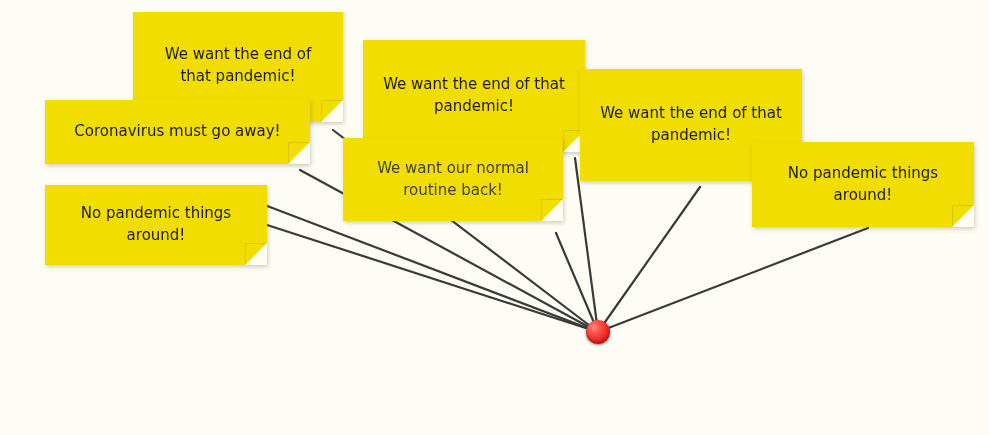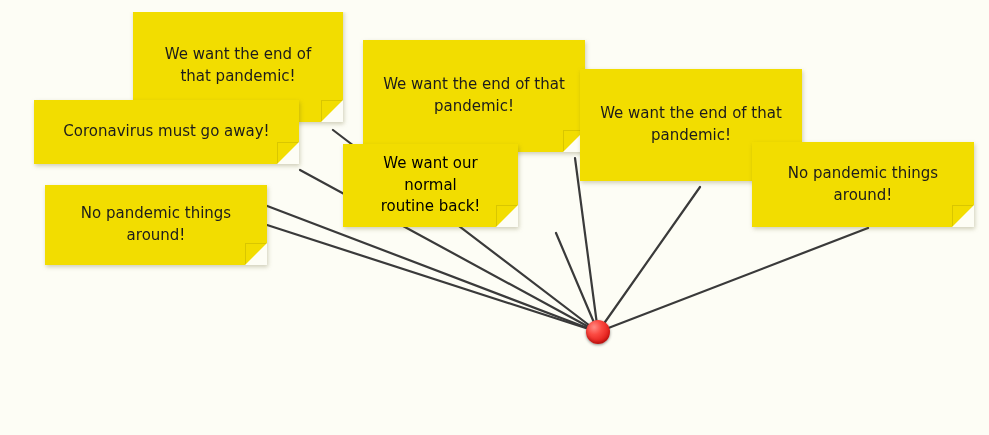--- a/index.html
+++ b/index.html
@@ -96,35 +96,35 @@
       <line x1="700" y1="175" x2="598" y2="320" stroke="#3a3a3a" stroke-width="2.2" stroke-linecap="round"></line>
       <line x1="868" y1="216" x2="598" y2="320" stroke="#3a3a3a" stroke-width="2.2" stroke-linecap="round"></line>
     </svg>
 
   <div id="notes-layer">
       <div class="note" style="left: 133px; top: -2px; width: 210px; height: 112px; background: rgb(242, 221, 0); color: rgb(28, 28, 28);">
         <span class="note-text">We want the end of
 that pandemic!</span>
         <span class="fold"></span>
       </div>
-      <div class="note" style="left: 34px; top: 88px; width: 265px; height: 64px; background: rgb(242, 221, 0); color: rgb(28, 28, 28);">
+      <div class="note" style="left: 45px; top: 88px; width: 265px; height: 64px; background: rgb(242, 221, 0); color: rgb(28, 28, 28);">
         <span class="note-text">Coronavirus must go away!</span>
         <span class="fold"></span>
       </div>
       <div class="note" style="left: 45px; top: 173px; width: 222px; height: 80px; background: rgb(242, 221, 0); color: rgb(28, 28, 28);">
         <span class="note-text">No pandemic things
 around!</span>
         <span class="fold"></span>
       </div>
       <div class="note" style="left: 363px; top: 28px; width: 222px; height: 112px; background: rgb(242, 221, 0); color: rgb(28, 28, 28);">
         <span class="note-text">We want the end of that
 pandemic!</span>
         <span class="fold"></span>
       </div>
-      <div class="note" style="left: 343px; top: 132px; width: 175px; height: 83px; background: rgb(242, 221, 0); color: #000000;">
+      <div class="note" style="left: 343px; top: 126px; width: 220px; height: 83px; background: rgb(242, 221, 0); color: #404040;">
         <span class="note-text">We want our normal
 routine back!</span>
         <span class="fold"></span>
       </div>
       <div class="note" style="left: 580px; top: 57px; width: 222px; height: 112px; background: rgb(242, 221, 0); color: rgb(28, 28, 28);">
         <span class="note-text">We want the end of that
 pandemic!</span>
         <span class="fold"></span>
       </div>
       <div class="note" style="left: 752px; top: 130px; width: 222px; height: 85px; background: rgb(242, 221, 0); color: rgb(28, 28, 28);">

